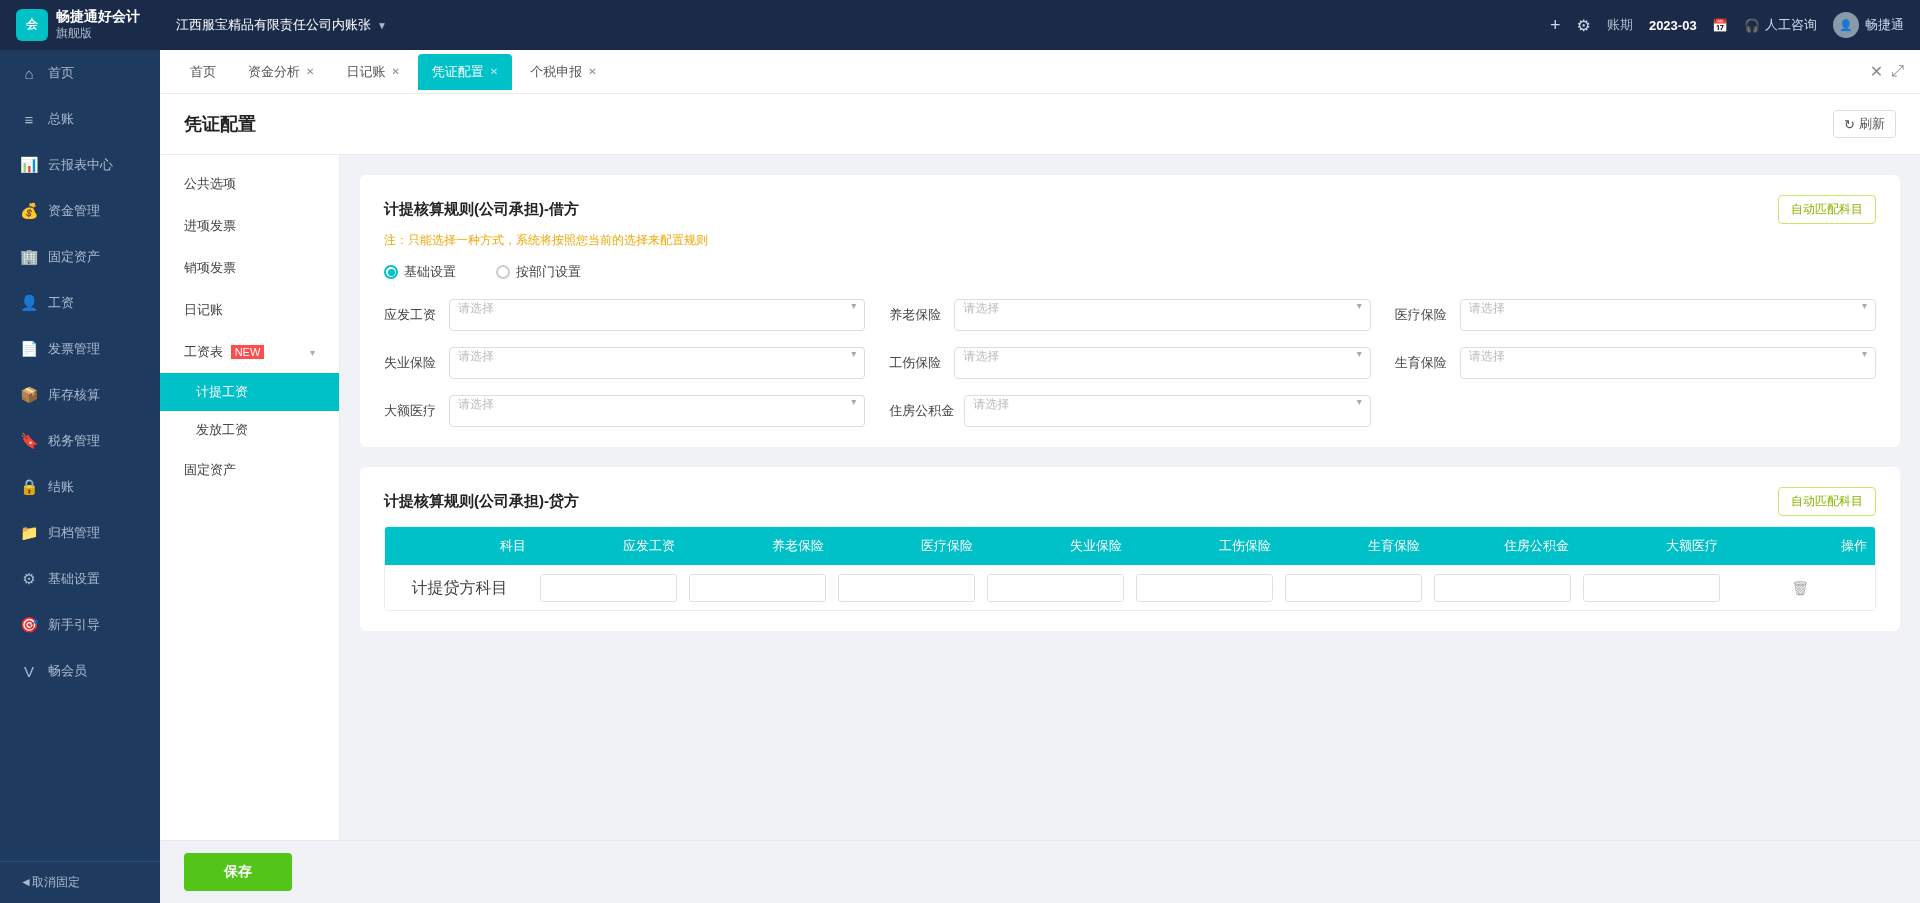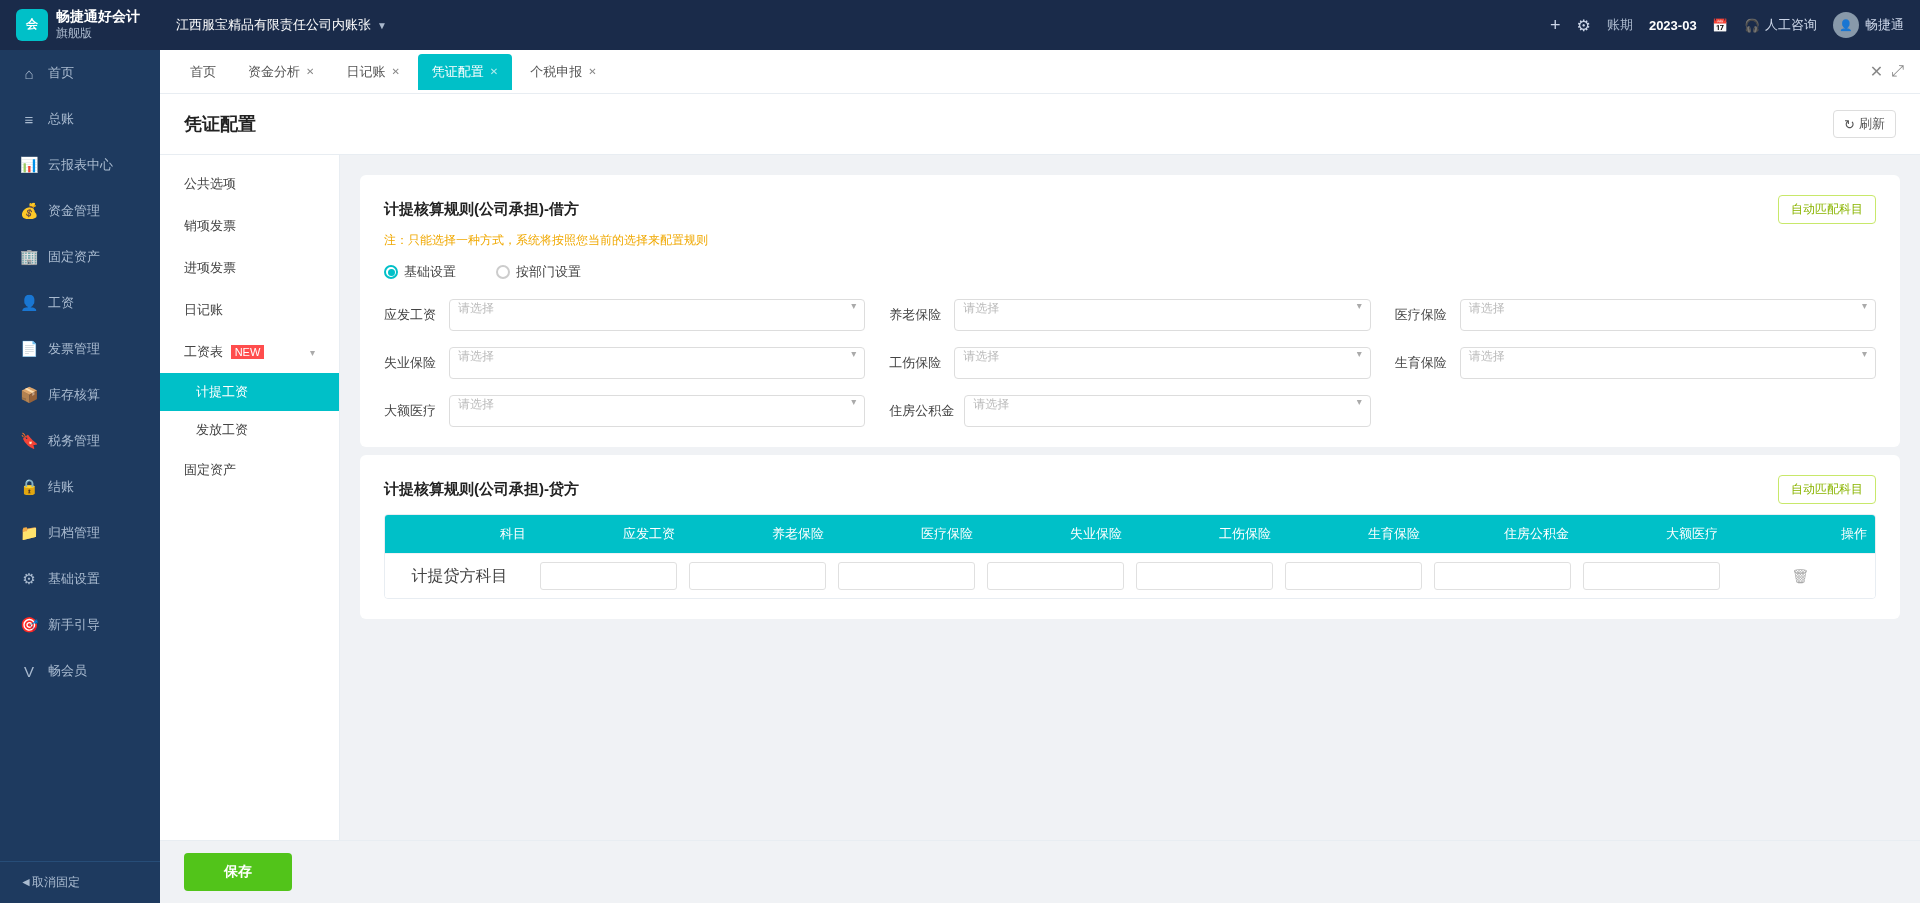--- a/index.html
+++ b/index.html
@@ -244,21 +244,21 @@
       flex: 1;
       overflow-y: auto;
       padding: 20px;
       background: #f0f2f5;
     }
 
     .config-section {
       background: white;
       border-radius: 6px;
       padding: 20px 24px;
-      margin-bottom: 8px;
+      margin-bottom: 20px;
     }
 
     .section-header {
       display: flex;
       align-items: center;
       justify-content: space-between;
       margin-bottom: 8px;
     }
     .section-title { font-size: 15px; font-weight: bold; color: #222; }
     .note-text { color: #f0a800; font-size: 12px; margin-bottom: 14px; }
@@ -549,24 +549,24 @@
         </button>
       </div>
 
       <div class="split-layout">
 
         <div class="left-nav">
           <div class="left-nav-item">
             <span>公共选项</span>
           </div>
           <div class="left-nav-item">
+            <span>进项发票</span>
+          </div>
+          <div class="left-nav-item">
             <span>销项发票</span>
-          </div>
-          <div class="left-nav-item">
-            <span>进项发票</span>
           </div>
           <div class="left-nav-item">
             <span>日记账</span>
           </div>
           <div class="left-nav-item has-sub">
             <span>
               <span>工资表</span>
               <span class="new-badge">NEW</span>
             </span>
             <span style="color:#aaa;font-size:10px;">▾</span>

